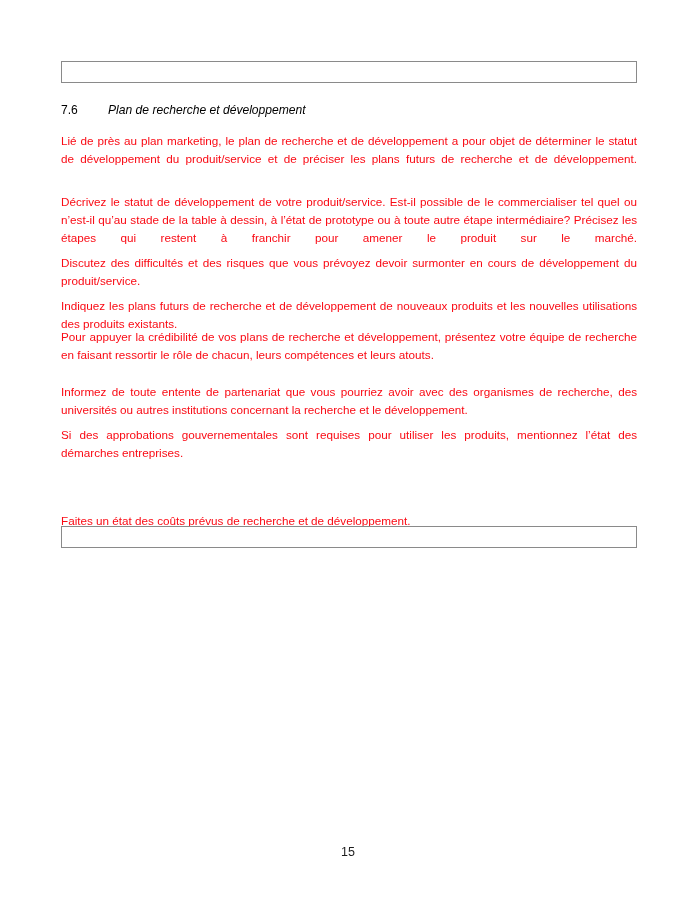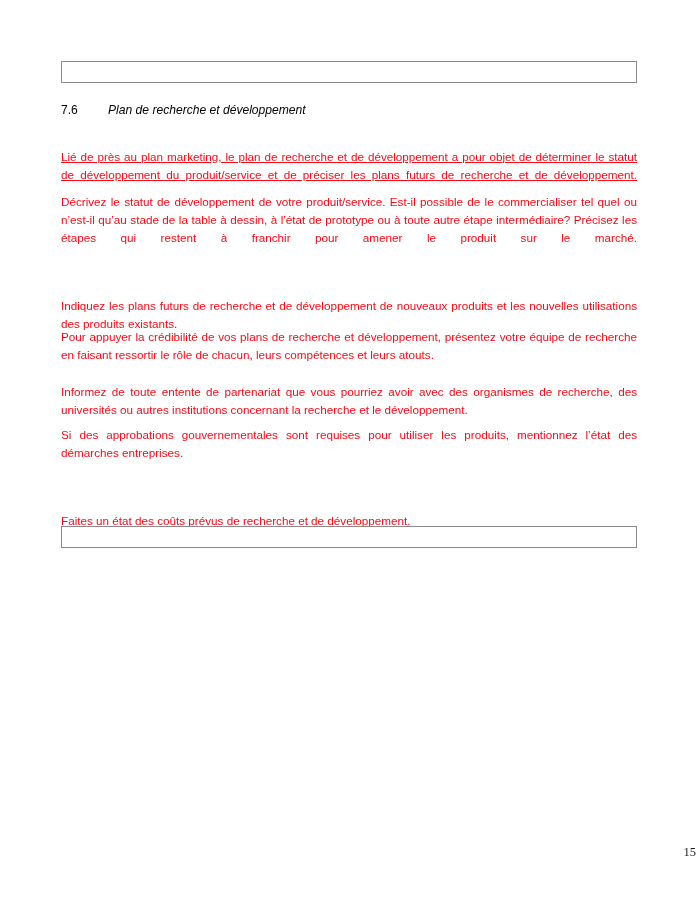--- a/index.html
+++ b/index.html
@@ -65,54 +65,55 @@
     font-size: 11.7px;
     line-height: 18.3px;
     text-align: justify;
     text-justify: inter-word;
   }
   .para.last-justify::after {
     content: "";
     display: inline-block;
     width: 100%;
   }
-  .p1 { top: 136px; text-decoration: underline; }
+  .p1 { top: 120px; }
   .p2 { top: 181px; }
   .p3 { top: 242px; }
   .p4 { top: 285px; }
   .p5 { top: 316px; }
   .p6 { top: 371px; }
   .p7 { top: 414px; }
   .p8 { top: 457px; }
   .p9 { top: 500px; margin-top: 12px; }
 
   .page-number {
     position: absolute;
     left: 0;
     top: 845px;
     width: 696px;
-    text-align: right;
-    font-family: Liberation Serif, serif;
+    text-align: center;
+    font-family: Liberation Sans, sans-serif;
     font-size: 12.5px;
     color: #1c1c1c;
   }
 </style>
 </head>
 <body>
 
 <div class="page">
 
   <div class="field-box box-top"></div>
 
   <div class="section-heading">
     <span class="num">7.6</span><span>Plan de recherche et développement</span>
   </div>
 
   <p class="para p1 last-justify">Lié de près au plan marketing, le plan de recherche et de développement a pour objet de déterminer le statut de développement du produit/service et de préciser les plans futurs de recherche et de développement.</p>
   <p class="para p2 last-justify">Décrivez le statut de développement de votre produit/service.  Est-il possible de le commercialiser tel quel ou n’est-il qu’au stade de la table à dessin, à l’état de prototype ou à toute autre étape intermédiaire?  Précisez les étapes qui restent à franchir pour amener le produit sur le marché.</p>
+  <p class="para p3 last-justify">Discutez des difficultés et des risques que vous prévoyez devoir surmonter en cours de développement du produit/service.</p>
   <p class="para p4">Indiquez les plans futurs de recherche et de développement de nouveaux produits et les nouvelles utilisations des produits existants.</p>
   <p class="para p5">Pour appuyer la crédibilité de vos plans de recherche et développement, présentez votre équipe de recherche en faisant ressortir le rôle de chacun, leurs compétences et leurs atouts.</p>
   <p class="para p6">Informez de toute entente de partenariat que vous pourriez avoir avec des organismes de recherche, des universités ou autres institutions concernant la recherche et le développement.</p>
   <p class="para p7">Si des approbations gouvernementales sont requises pour utiliser les produits, mentionnez l’état des démarches entreprises.</p>
   <p class="para p9">Faites un état des coûts prévus de recherche et de développement.</p>
 
   <div class="field-box box-bottom"></div>
 
   <div class="page-number">15</div>
 

